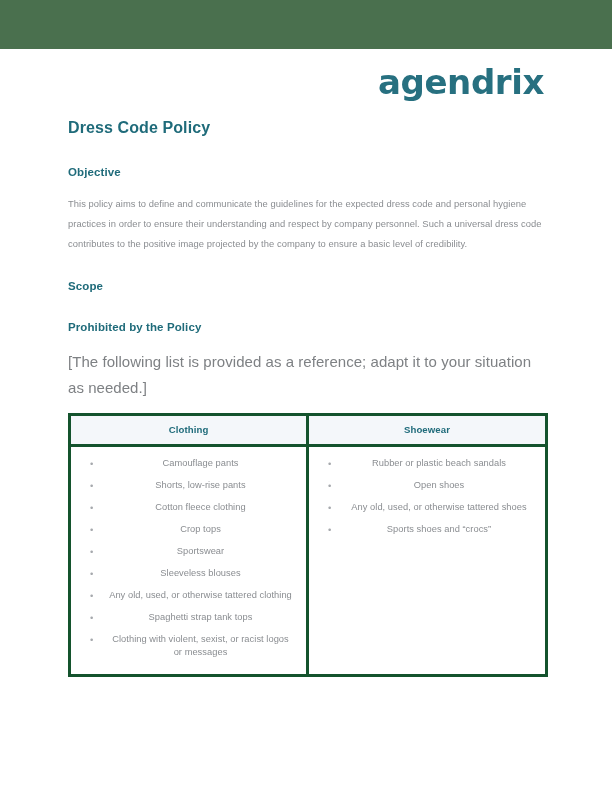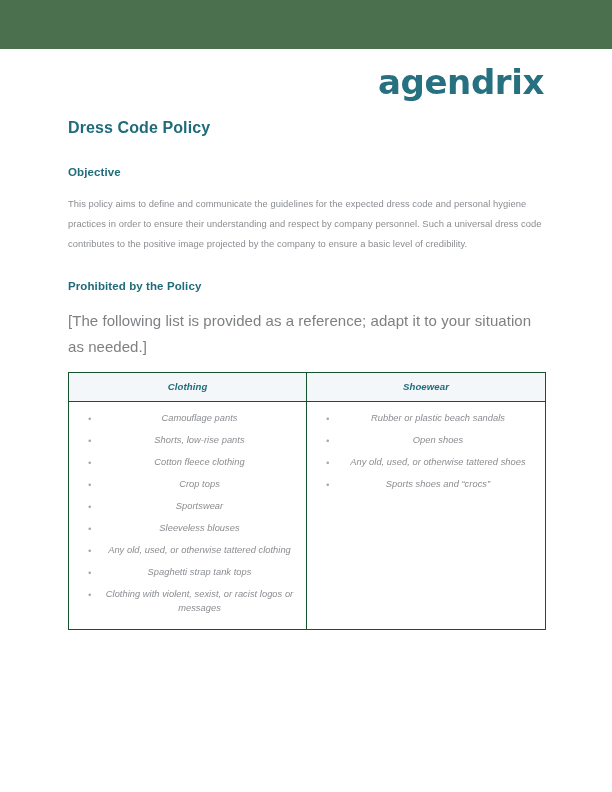--- a/index.html
+++ b/index.html
@@ -110,23 +110,22 @@
   }
 
   
   .policy-table {
     width: 477px;
     border-collapse: collapse;
     table-layout: fixed;
   }
   .policy-table th,
   .policy-table td {
-    border: 1px solid #14532d;
+    border: 3px solid #14532d;
     vertical-align: top;
-    font-style: italic;
   }
   .policy-table th {
     background: #f4f7fa;
     color: #1f6b7a;
     font-size: 9.6px;
     font-weight: bold;
     text-align: center;
     padding: 8px 6px 9px 6px;
     letter-spacing: 0.1px;
   }
@@ -178,20 +177,21 @@
   <div class="content">
 
     <h1 class="doc-title">Dress Code Policy</h1>
 
     <div class="section">
       <h2 class="section-heading">Objective</h2>
       <p class="body-text">This policy aims to define and communicate the guidelines for the expected dress code and personal hygiene practices in order to ensure their understanding and respect by company personnel. Such a universal dress code contributes to the positive image projected by the company to ensure a basic level of credibility.</p>
     </div>
 
     <div class="section">
+      <h2 class="section-heading">Scope</h2>
     </div>
 
 
     <div class="section tight">
       <h2 class="section-heading">Prohibited by the Policy</h2>
       <p class="note-text">[The following list is provided as a reference; adapt it to your situation as needed.]</p>
 
       <table class="policy-table">
         <colgroup>
           <col class="col-left">

